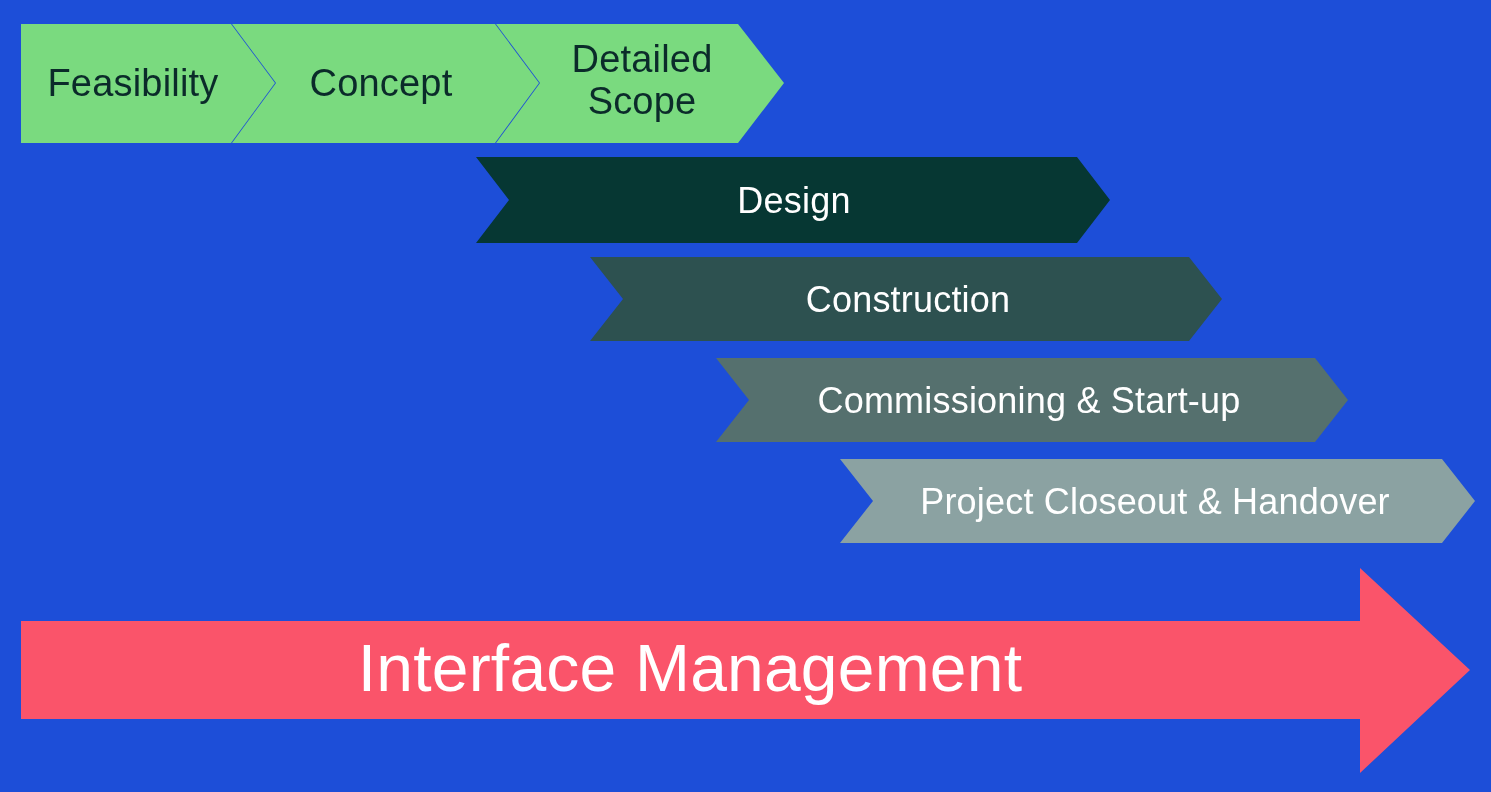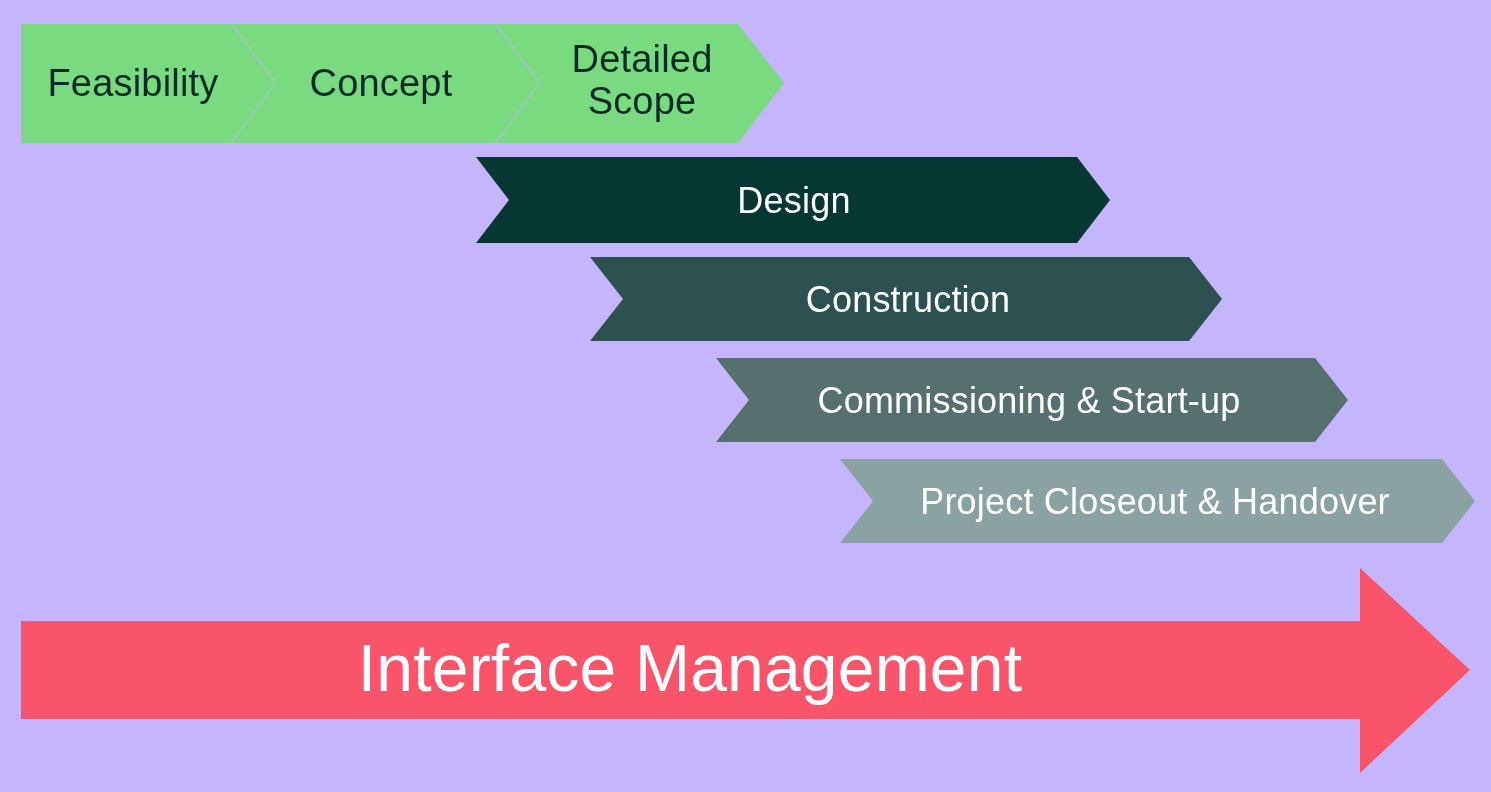--- a/index.html
+++ b/index.html
@@ -42,21 +42,21 @@
     fill: #ffffff;
   }
   .overlay-label {
     font-size: 66px;
     fill: #ffffff;
   }
 </style>
 </head>
 <body style="background: rgb(255, 255, 255);">
 
-<div id="diagram" style="background: #c4b5fd;">
+<div id="diagram" style="background: #1d4ed8;">
 
   <svg viewBox="0 0 1491 792" xmlns="http://www.w3.org/2000/svg">
 
     <g>
 
       <g>
         <polygon points="21,24 231,24 275,83 231,143 21,143" fill="#7ada7f"></polygon>
         <text class="shape-label phase-label" x="133" y="86">Feasibility</text>
       </g>
 

